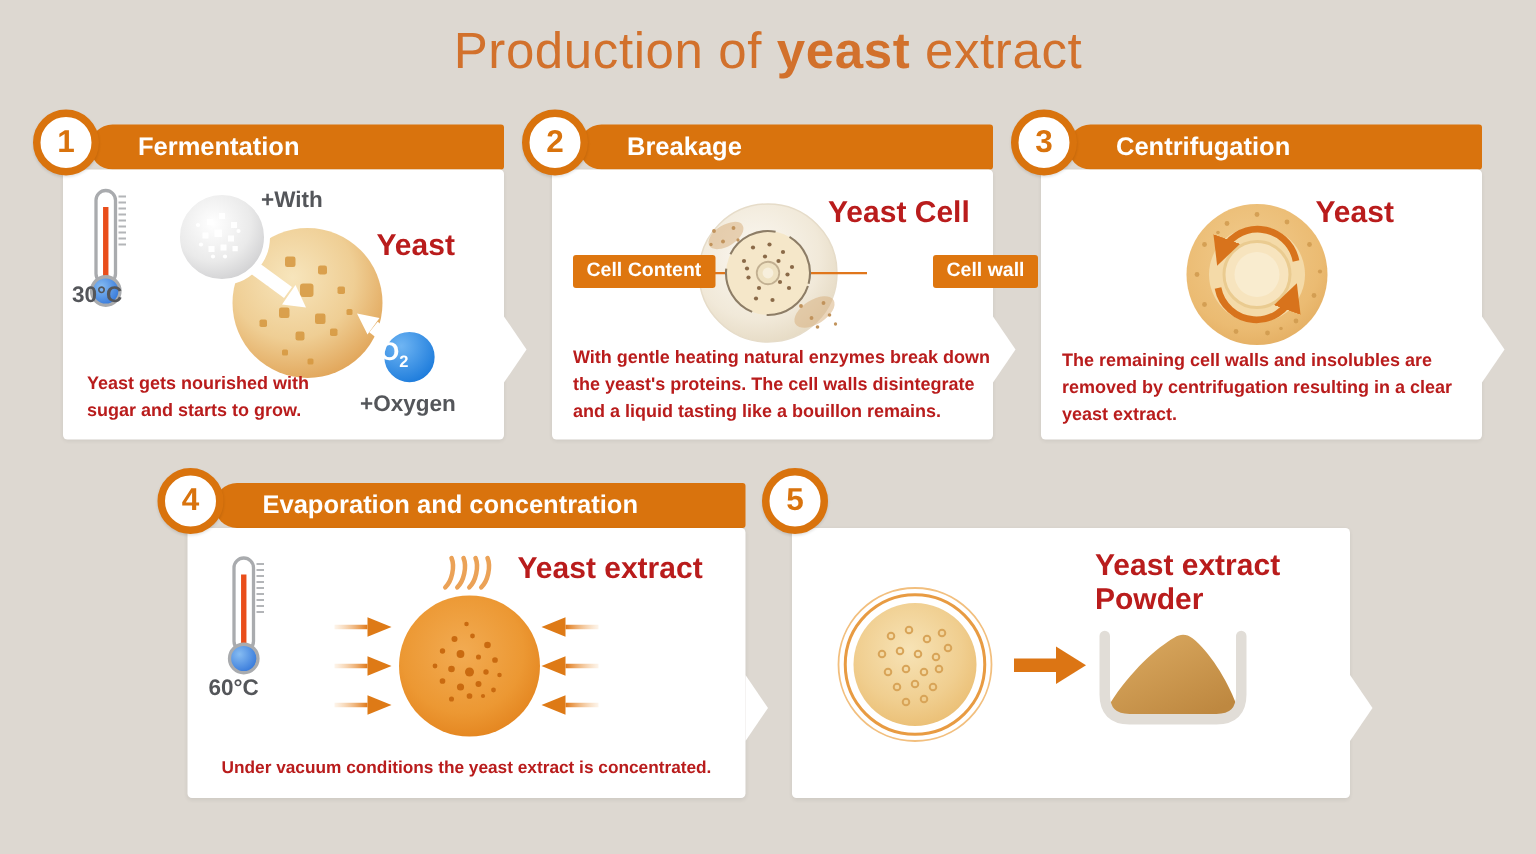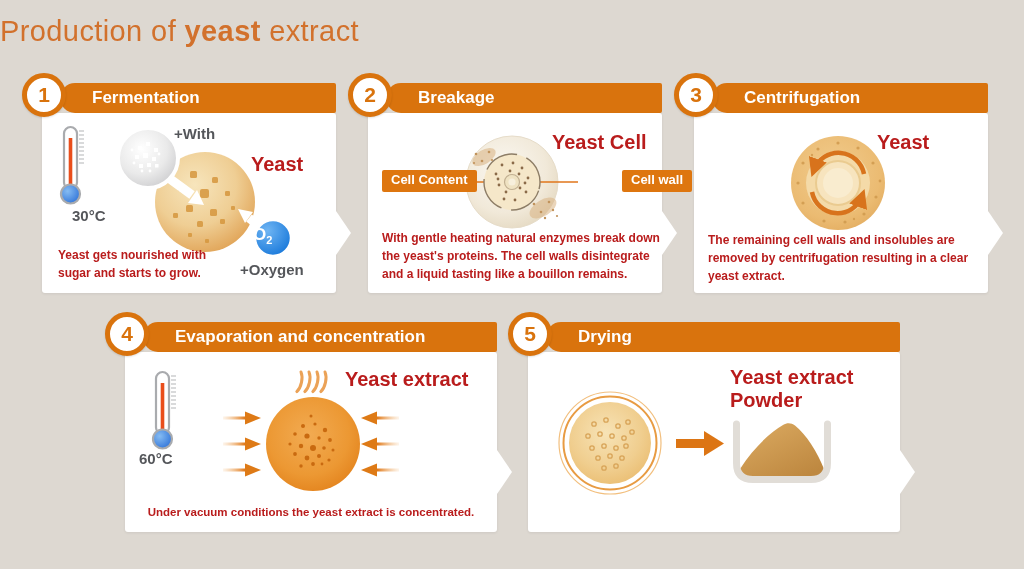--- a/index.html
+++ b/index.html
@@ -1,18 +1,18 @@
 <!DOCTYPE html>
 <html><head>
 <meta charset="utf-8">
 <style>
   html,body{margin:0;padding:0;}
   body{background:#DDD8D1;font-family:"Liberation Sans",sans-serif;}
   .stage{position:relative;width:1024px;height:569px;background:#DDD8D1;overflow:hidden;}
-  .main-title{position:absolute;top:15px;left:0;width:100%;text-align:left;font-size:29px;
+  .main-title{position:absolute;top:15px;left:0;width:100%;text-align:center;font-size:34px;
               color:#D2712C;font-weight:400;letter-spacing:.4px;}
   .main-title b{font-weight:700;}
   .panel{position:absolute;height:210px;}
   .bar{position:absolute;left:18px;right:0;top:0;height:30px;background:#D9730D;
        border-radius:15px 2px 2px 15px;color:#fff;font-weight:700;font-size:17px;
        line-height:30px;padding-left:32px;box-sizing:border-box;}
   .badge{position:absolute;left:-20px;top:-10px;width:34px;height:34px;background:#fff;
          border:5px solid #D9730D;border-radius:50%;display:flex;align-items:center;
          justify-content:center;font-size:21px;font-weight:700;color:#D9730D;z-index:2;
          box-shadow:0 1px 2px rgba(0,0,0,.12);}
@@ -116,21 +116,21 @@
           <polygon points="196,96 211,99 203,110" fill="#fff"></polygon>
         </g>
         <g>
           <circle cx="231" cy="125" r="18.5" fill="url(#g1o2)" stroke="#fff" stroke-width="3.5"></circle>
         </g>
       </svg>
       <div class="o2txt"><span>O</span><sub>2</sub></div>
       <div class="lbl lbl-sm" style="left:132px;top:12px;">+With</div>
       <div class="lbl lbl-big" style="left:209px;top:40px;">Yeast</div>
       <div class="lbl lbl-sm" style="left:198px;top:148px;">+Oxygen</div>
-      <div class="lbl lbl-sm" style="left:6px;top:94px;margin-left:24px;">30°C</div>
+      <div class="lbl lbl-sm" style="left:6px;top:75px;">30°C</div>
       <div class="cap" style="left:16px;top:133px;width:182px;">Yeast gets nourished with sugar and starts to grow.</div>
       <div class="tab"></div>
     </div>
   </div>
 
   <div class="panel" style="left:368px;top:83px;width:294px;">
     <div class="bar"><span>Breakage</span></div>
     <div class="badge">2</div>
     <div class="card">
       <svg width="294" height="180" viewBox="0 0 294 180">
@@ -317,21 +317,20 @@
         </g>
       </svg>
       <div class="lbl lbl-big" style="left:220px;top:16px;">Yeast extract</div>
       <div class="lbl lbl-sm" style="left:14px;top:98px;">60°C</div>
       <div class="cap cap-c">Under vacuum conditions the yeast extract is concentrated.</div>
       <div class="tab"></div>
     </div>
   </div>
 
   <div class="panel" style="left:528px;top:322px;width:372px;">
-    <div class="bar"><span>Drying</span></div>
     <div class="badge">5</div>
     <div class="card">
       <svg width="372" height="180" viewBox="0 0 372 180">
         <defs>
           <radialGradient id="g5grad" cx="45%" cy="38%" r="72%">
               <stop offset="0" stop-color="#F7E3B6"></stop>
               <stop offset=".6" stop-color="#F0CE8F"></stop>
               <stop offset="1" stop-color="#E9BA6C"></stop>
             </radialGradient>
           <linearGradient id="g5pow" x1="0" y1="0" x2=".7" y2="1">

